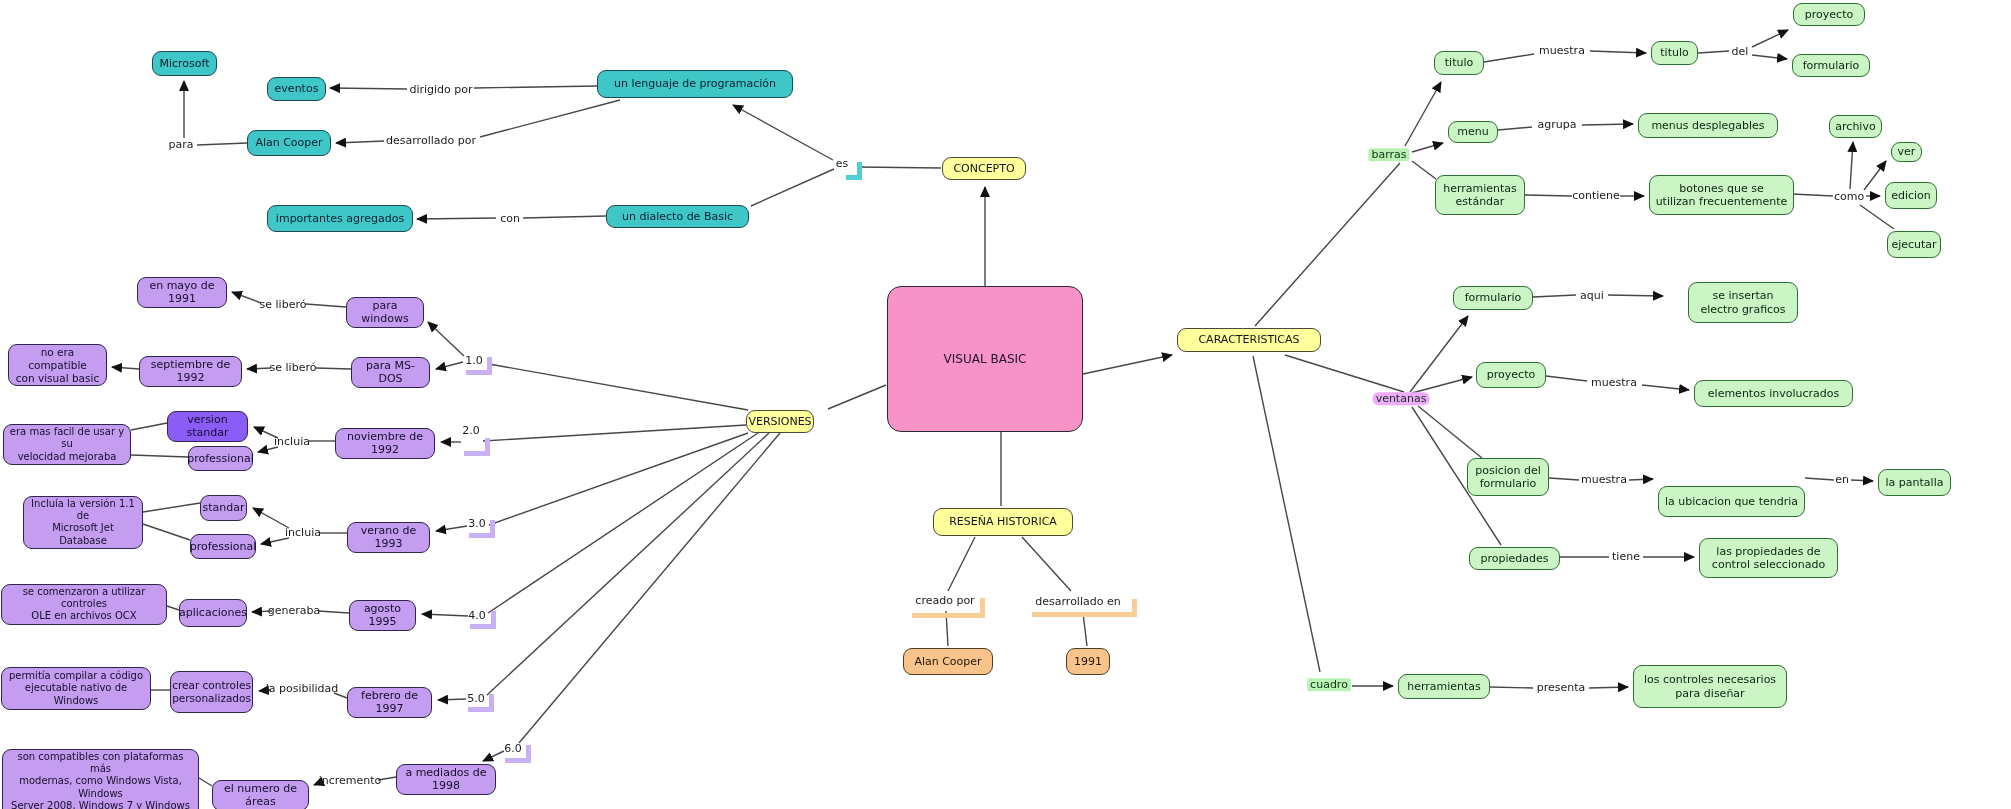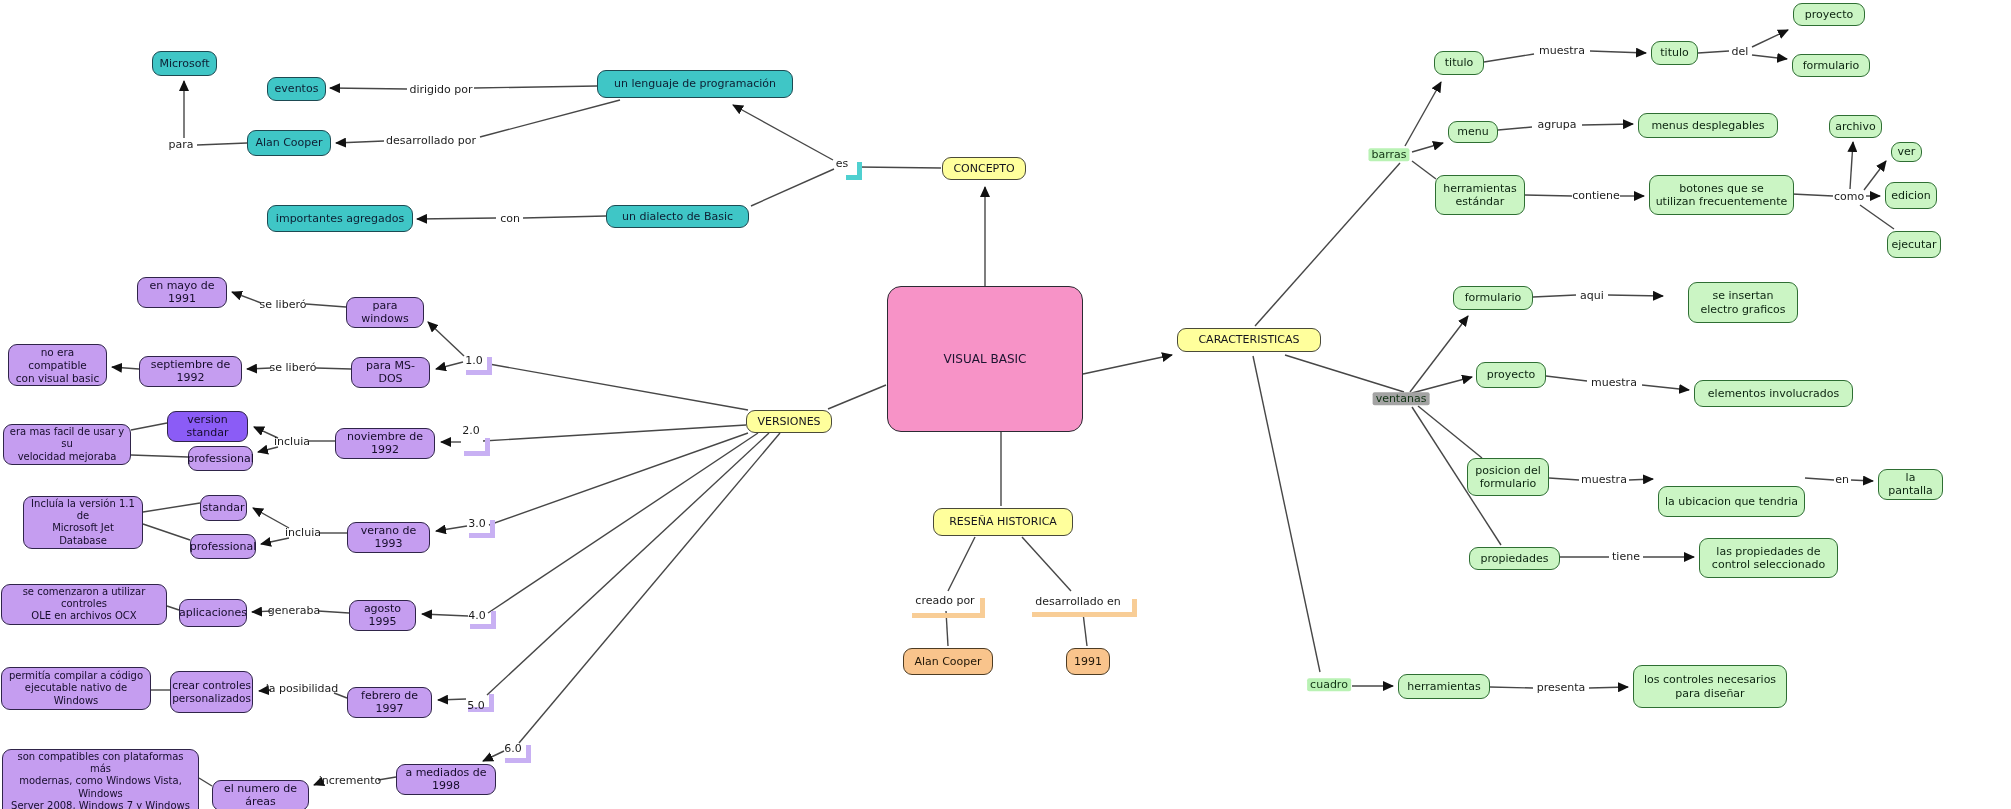--- a/index.html
+++ b/index.html
@@ -131,21 +131,21 @@
       <line x1="1490" y1="687" x2="1533" y2="688" stroke="#474747" stroke-width="1.4"></line>
       <line x1="1589" y1="688" x2="1628" y2="687" stroke="#474747" stroke-width="1.4" marker-end="url(#arrow)"></line>
     </svg>
 <div class="node" style="background: rgb(63, 198, 198); border-color: rgb(29, 74, 82); color: rgb(13, 31, 51); left: 152px; top: 51px; width: 65px; min-height: 25px;">Microsoft</div>
     <div class="node" style="background: rgb(63, 198, 198); border-color: rgb(29, 74, 82); color: rgb(13, 31, 51); left: 267px; top: 77px; width: 59px; min-height: 24px;">eventos</div>
     <div class="node" style="background: rgb(63, 198, 198); border-color: rgb(29, 74, 82); color: rgb(13, 31, 51); left: 247px; top: 130px; width: 84px; min-height: 26px;">Alan Cooper</div>
     <div class="node" style="background: rgb(63, 198, 198); border-color: rgb(29, 74, 82); color: rgb(13, 31, 51); left: 597px; top: 70px; width: 196px; min-height: 28px;">un lenguaje de programación</div>
     <div class="node" style="background: rgb(63, 198, 198); border-color: rgb(29, 74, 82); color: rgb(13, 31, 51); left: 606px; top: 205px; width: 143px; min-height: 23px;">un dialecto de Basic</div>
     <div class="node" style="background: rgb(63, 198, 198); border-color: rgb(29, 74, 82); color: rgb(13, 31, 51); left: 267px; top: 205px; width: 146px; min-height: 27px;">importantes agregados</div>
     <div class="node" style="background: rgb(255, 255, 156); border-color: rgb(74, 74, 58); color: rgb(20, 20, 30); left: 942px; top: 157px; width: 84px; min-height: 23px;">CONCEPTO</div>
-    <div class="node" style="background: rgb(255, 255, 156); border-color: rgb(74, 74, 58); color: rgb(20, 20, 30); left: 746px; top: 410px; width: 86px; min-height: 23px;">VERSIONES</div>
+    <div class="node" style="background: rgb(255, 255, 156); border-color: rgb(74, 74, 58); color: rgb(20, 20, 30); left: 746px; top: 410px; width: 68px; min-height: 23px;">VERSIONES</div>
     <div class="node" style="background: rgb(255, 255, 156); border-color: rgb(74, 74, 58); color: rgb(20, 20, 30); left: 933px; top: 508px; width: 140px; min-height: 28px;">RESEÑA HISTORICA</div>
     <div class="node" style="background: rgb(255, 255, 156); border-color: rgb(74, 74, 58); color: rgb(20, 20, 30); left: 1177px; top: 328px; width: 144px; min-height: 24px;">CARACTERISTICAS</div>
     <div class="node box-pink" style="background: rgb(247, 147, 199); border-color: rgb(43, 43, 51); color: rgb(28, 20, 48); left: 887px; top: 286px; width: 196px; min-height: 146px;">VISUAL BASIC</div>
     <div class="node" style="background: rgb(197, 157, 240); border-color: rgb(47, 36, 73); color: rgb(22, 13, 43); left: 137px; top: 277px; width: 90px; min-height: 27px;">en mayo de 1991</div>
     <div class="node" style="background: rgb(197, 157, 240); border-color: rgb(47, 36, 73); color: rgb(22, 13, 43); left: 346px; top: 297px; width: 78px; min-height: 26px;">para windows</div>
     <div class="node" style="background: rgb(197, 157, 240); border-color: rgb(47, 36, 73); color: rgb(22, 13, 43); font-size: 10.5px; left: 8px; top: 344px; width: 99px; min-height: 42px;">no era compatible
 con visual basic</div>
     <div class="node" style="background: rgb(197, 157, 240); border-color: rgb(47, 36, 73); color: rgb(22, 13, 43); left: 139px; top: 356px; width: 103px; min-height: 26px;">septiembre de 1992</div>
     <div class="node" style="background: rgb(197, 157, 240); border-color: rgb(47, 36, 73); color: rgb(22, 13, 43); left: 351px; top: 357px; width: 79px; min-height: 26px;">para MS-DOS</div>
     <div class="node" style="background: rgb(197, 157, 240); border-color: rgb(47, 36, 73); color: rgb(22, 13, 43); font-size: 10px; left: 3px; top: 424px; width: 128px; min-height: 41px;">era mas facil de usar y su
@@ -189,21 +189,21 @@
     <div class="node" style="background: rgb(203, 245, 196); border-color: rgb(46, 110, 51); color: rgb(12, 36, 16); left: 1885px; top: 182px; width: 52px; min-height: 27px;">edicion</div>
     <div class="node" style="background: rgb(203, 245, 196); border-color: rgb(46, 110, 51); color: rgb(12, 36, 16); left: 1887px; top: 231px; width: 54px; min-height: 27px;">ejecutar</div>
     <div class="node" style="background: rgb(203, 245, 196); border-color: rgb(46, 110, 51); color: rgb(12, 36, 16); left: 1453px; top: 286px; width: 80px; min-height: 24px;">formulario</div>
     <div class="node" style="background: rgb(203, 245, 196); border-color: rgb(46, 110, 51); color: rgb(12, 36, 16); left: 1668px; top: 282px; width: 110px; min-height: 41px; margin-left: 20px;">se insertan
 electro graficos</div>
     <div class="node" style="background: rgb(203, 245, 196); border-color: rgb(46, 110, 51); color: rgb(12, 36, 16); left: 1476px; top: 362px; width: 70px; min-height: 26px;">proyecto</div>
     <div class="node" style="background: rgb(203, 245, 196); border-color: rgb(46, 110, 51); color: rgb(12, 36, 16); left: 1694px; top: 380px; width: 159px; min-height: 27px;">elementos involucrados</div>
     <div class="node" style="background: rgb(203, 245, 196); border-color: rgb(46, 110, 51); color: rgb(12, 36, 16); left: 1467px; top: 458px; width: 82px; min-height: 38px;">posicion del
 formulario</div>
     <div class="node" style="background: rgb(203, 245, 196); border-color: rgb(46, 110, 51); color: rgb(12, 36, 16); left: 1658px; top: 462px; width: 147px; min-height: 31px; margin-top: 24px;">la ubicacion que tendria</div>
-    <div class="node" style="background: rgb(203, 245, 196); border-color: rgb(46, 110, 51); color: rgb(12, 36, 16); left: 1878px; top: 469px; width: 65px; min-height: 27px;">la pantalla</div>
+    <div class="node" style="background: rgb(203, 245, 196); border-color: rgb(46, 110, 51); color: rgb(12, 36, 16); left: 1878px; top: 469px; width: 73px; min-height: 27px;">la pantalla</div>
     <div class="node" style="background: rgb(203, 245, 196); border-color: rgb(46, 110, 51); color: rgb(12, 36, 16); left: 1469px; top: 547px; width: 91px; min-height: 23px;">propiedades</div>
     <div class="node" style="background: rgb(203, 245, 196); border-color: rgb(46, 110, 51); color: rgb(12, 36, 16); left: 1699px; top: 538px; width: 139px; min-height: 40px;">las propiedades de
 control seleccionado</div>
     <div class="node" style="background: rgb(203, 245, 196); border-color: rgb(46, 110, 51); color: rgb(12, 36, 16); left: 1398px; top: 674px; width: 92px; min-height: 25px;">herramientas</div>
     <div class="node" style="background: rgb(203, 245, 196); border-color: rgb(46, 110, 51); color: rgb(12, 36, 16); left: 1633px; top: 665px; width: 154px; min-height: 43px;">los controles necesarios
 para diseñar</div>
     <div class="node label" style="background: transparent; border-color: transparent; color: rgb(28, 28, 28); left: 441px; top: 90px;">dirigido por</div>
     <div class="node label" style="background: transparent; border-color: transparent; color: rgb(28, 28, 28); left: 431px; top: 141px;">desarrollado por</div>
     <div class="node label" style="background: transparent; border-color: transparent; color: rgb(28, 28, 28); left: 181px; top: 145px;">para</div>
     <div class="node label" style="background: transparent; border-color: transparent; color: rgb(28, 28, 28); left: 510px; top: 219px;">con</div>
@@ -212,26 +212,26 @@
     <div class="node label" style="background: transparent; border-color: transparent; color: rgb(28, 28, 28); left: 293px; top: 368px;">se liberó</div>
     <div class="node label" style="background: transparent; border-color: transparent; color: rgb(28, 28, 28); left: 292px; top: 442px;">incluia</div>
     <div class="node label" style="background: transparent; border-color: transparent; color: rgb(28, 28, 28); left: 303px; top: 533px;">incluia</div>
     <div class="node label" style="background: transparent; border-color: transparent; color: rgb(28, 28, 28); left: 294px; top: 611px;">generaba</div>
     <div class="node label" style="background: transparent; border-color: transparent; color: rgb(28, 28, 28); left: 302px; top: 689px;">la posibilidad</div>
     <div class="node label" style="background: transparent; border-color: transparent; color: rgb(28, 28, 28); left: 350px; top: 781px;">incremento</div>
     <div class="node label" style="background: transparent; border-color: transparent; color: rgb(28, 28, 28); left: 474px; top: 361px;">1.0</div>
     <div class="node label" style="background: transparent; border-color: transparent; color: rgb(28, 28, 28); left: 471px; top: 431px;">2.0</div>
     <div class="node label" style="background: transparent; border-color: transparent; color: rgb(28, 28, 28); left: 477px; top: 524px;">3.0</div>
     <div class="node label" style="background: transparent; border-color: transparent; color: rgb(28, 28, 28); left: 477px; top: 616px;">4.0</div>
-    <div class="node label" style="background: transparent; border-color: transparent; color: rgb(28, 28, 28); left: 476px; top: 699px; margin-top: 7px;">5.0</div>
+    <div class="node label" style="background: transparent; border-color: transparent; color: rgb(28, 28, 28); left: 476px; top: 699px;">5.0</div>
     <div class="node label" style="background: transparent; border-color: transparent; color: rgb(28, 28, 28); left: 513px; top: 749px;">6.0</div>
     <div class="node label" style="background: transparent; border-color: transparent; color: rgb(28, 28, 28); left: 945px; top: 601px;">creado por</div>
     <div class="node label" style="background: transparent; border-color: transparent; color: rgb(28, 28, 28); left: 1078px; top: 602px;">desarrollado en</div>
     <div class="node glabel" style="background: rgb(185, 242, 180); border-color: rgb(185, 242, 180); color: rgb(18, 51, 20); left: 1389px; top: 155px;">barras</div>
-    <div class="node glabel" style="background: #a3a3a3; border-color: rgb(185, 242, 180); color: rgb(18, 51, 20); left: 1401px; top: 399px;">ventanas</div>
+    <div class="node glabel" style="background: #f0abfc; border-color: rgb(185, 242, 180); color: rgb(18, 51, 20); left: 1401px; top: 399px; border-radius: 6px;">ventanas</div>
     <div class="node glabel" style="background: rgb(185, 242, 180); border-color: rgb(185, 242, 180); color: rgb(18, 51, 20); left: 1329px; top: 685px;">cuadro</div>
     <div class="node label" style="background: transparent; border-color: transparent; color: rgb(28, 28, 28); left: 1562px; top: 51px;">muestra</div>
     <div class="node label" style="background: transparent; border-color: transparent; color: rgb(28, 28, 28); left: 1740px; top: 52px;">del</div>
     <div class="node label" style="background: transparent; border-color: transparent; color: rgb(28, 28, 28); left: 1557px; top: 125px;">agrupa</div>
     <div class="node label" style="background: transparent; border-color: transparent; color: rgb(28, 28, 28); left: 1596px; top: 196px;">contiene</div>
     <div class="node label" style="background: transparent; border-color: transparent; color: rgb(28, 28, 28); left: 1849px; top: 197px;">como</div>
     <div class="node label" style="background: transparent; border-color: transparent; color: rgb(28, 28, 28); left: 1592px; top: 296px;">aqui</div>
     <div class="node label" style="background: transparent; border-color: transparent; color: rgb(28, 28, 28); left: 1614px; top: 383px;">muestra</div>
     <div class="node label" style="background: transparent; border-color: transparent; color: rgb(28, 28, 28); left: 1604px; top: 480px;">muestra</div>
     <div class="node label" style="background: transparent; border-color: transparent; color: rgb(28, 28, 28); left: 1842px; top: 480px;">en</div>

